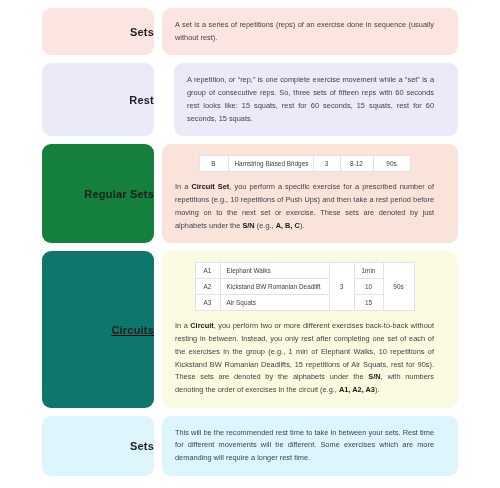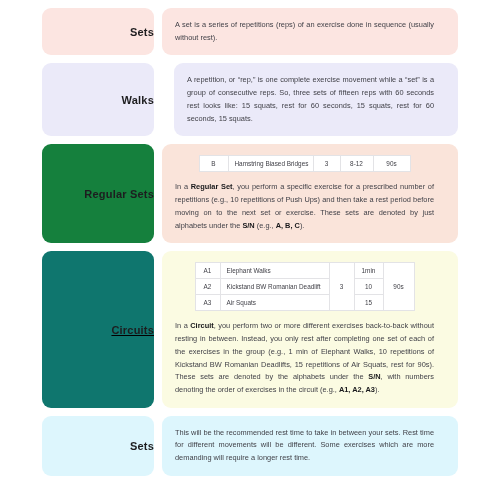--- a/index.html
+++ b/index.html
@@ -118,21 +118,21 @@
     <div class="term-cell">
       <span class="term-label">Sets</span>
     </div>
     <div class="def-cell">
       <p class="def-text">A set is a series of repetitions (reps) of an exercise done in sequence (usually without rest).</p>
     </div>
   </div>
 
   <div class="row row-reps">
     <div class="term-cell">
-      <span class="term-label">Walks</span>
+      <span class="term-label">Rest</span>
     </div>
     <div class="def-cell">
       <p class="def-text">A repetition, or “rep,” is one complete exercise movement while a “set” is a group of consecutive reps. So, three sets of fifteen reps with 60 seconds rest looks like: 15 squats, rest for 60 seconds, 15 squats, rest for 60 seconds, 15 squats.</p>
     </div>
   </div>
 
   <div class="row row-regular">
     <div class="term-cell">
       <span class="term-label">Regular Sets</span>
     </div>
@@ -143,21 +143,21 @@
             <tr>
               <td class="c-sn">B</td>
               <td class="c-ex exercise">Hamstring Biased Bridges</td>
               <td class="c-sets">3</td>
               <td class="c-reps">8-12</td>
               <td class="c-rest">90s</td>
             </tr>
           </tbody>
         </table>
       </div>
-      <p class="def-text">In a <b>Regular Set</b>, you perform a specific exercise for a prescribed number of repetitions (e.g., 10 repetitions of Push Ups) and then take a rest period before moving on to the next set or exercise. These sets are denoted by just alphabets under the <b>S/N</b> (e.g., <b>A, B, C</b>).</p>
+      <p class="def-text">In a <b>Circuit Set</b>, you perform a specific exercise for a prescribed number of repetitions (e.g., 10 repetitions of Push Ups) and then take a rest period before moving on to the next set or exercise. These sets are denoted by just alphabets under the <b>S/N</b> (e.g., <b>A, B, C</b>).</p>
     </div>
   </div>
 
   <div class="row row-circuits">
     <div class="term-cell">
       <span class="term-label">Circuits</span>
     </div>
     <div class="def-cell">
       <div class="mini-table-wrap">
         <table class="mini circuit">

